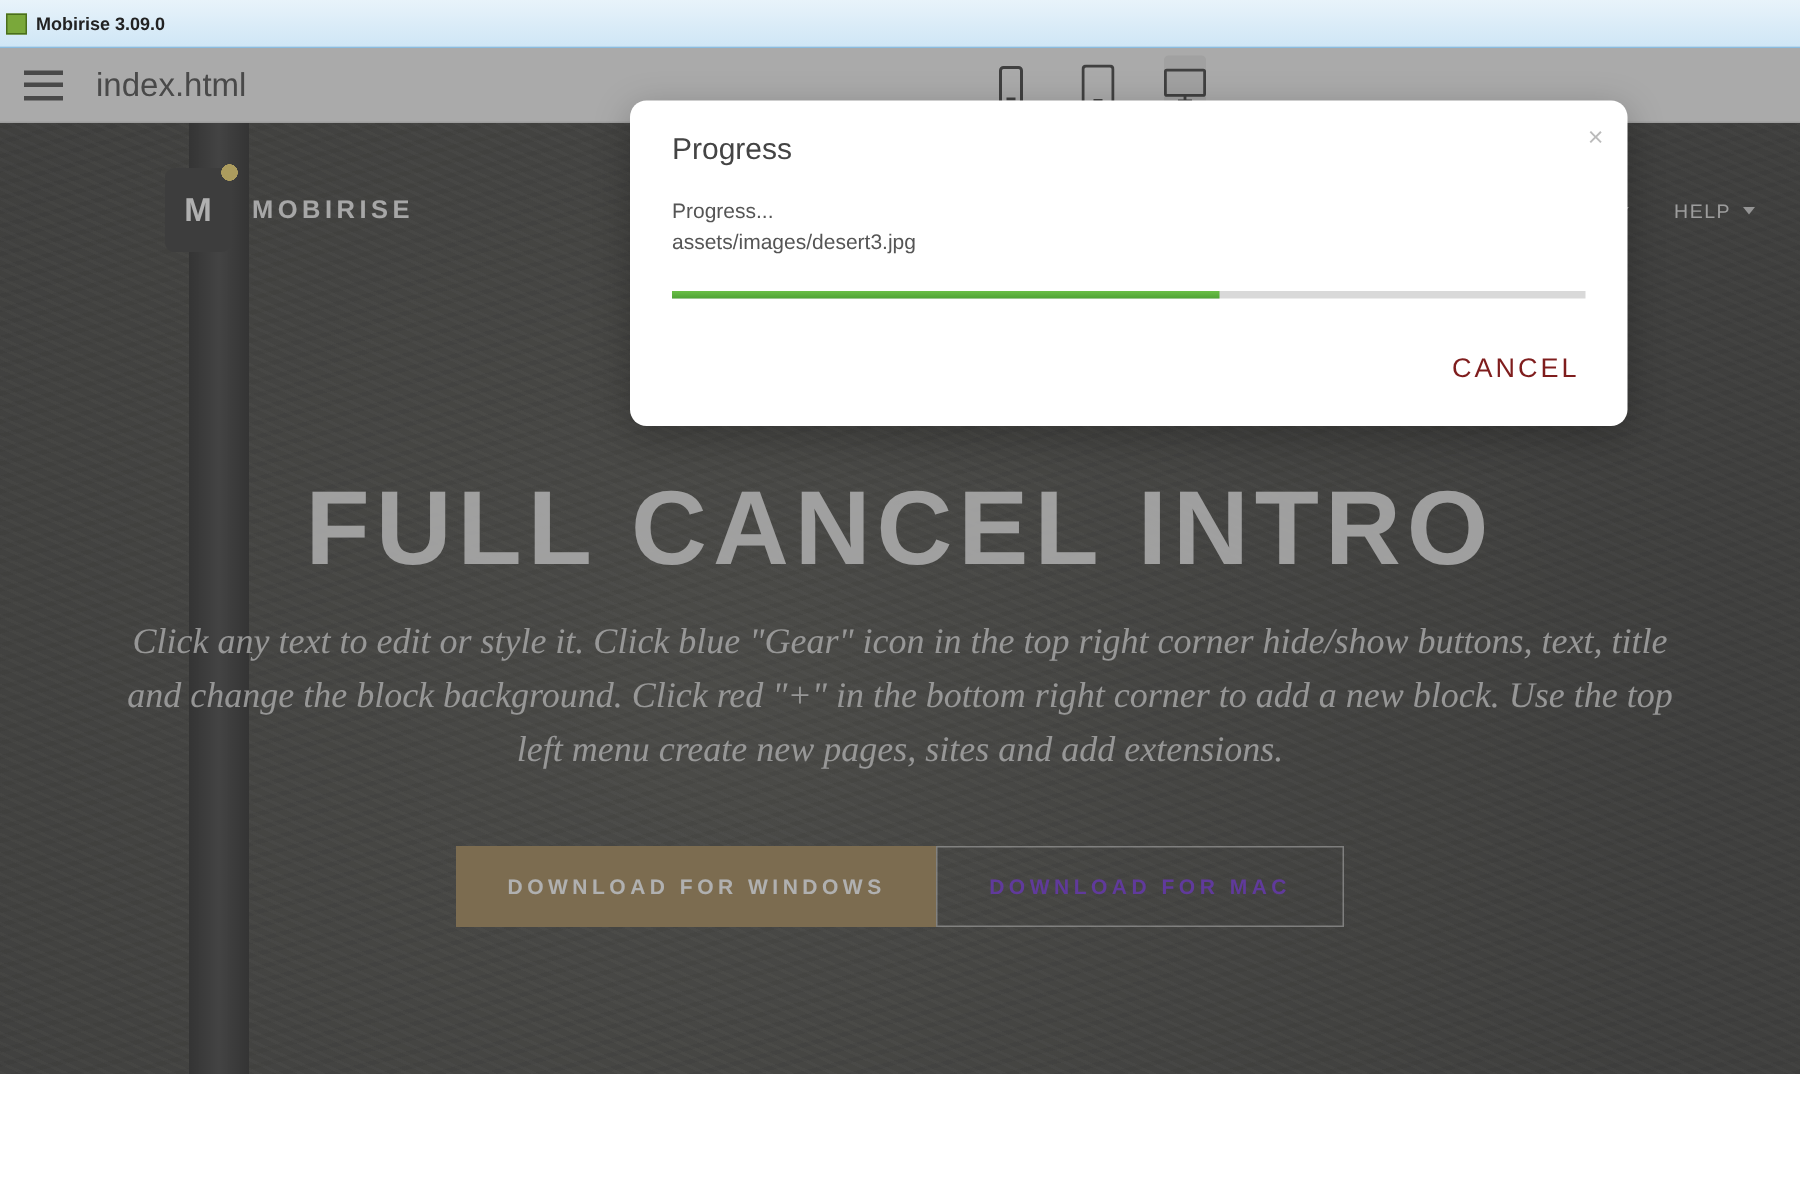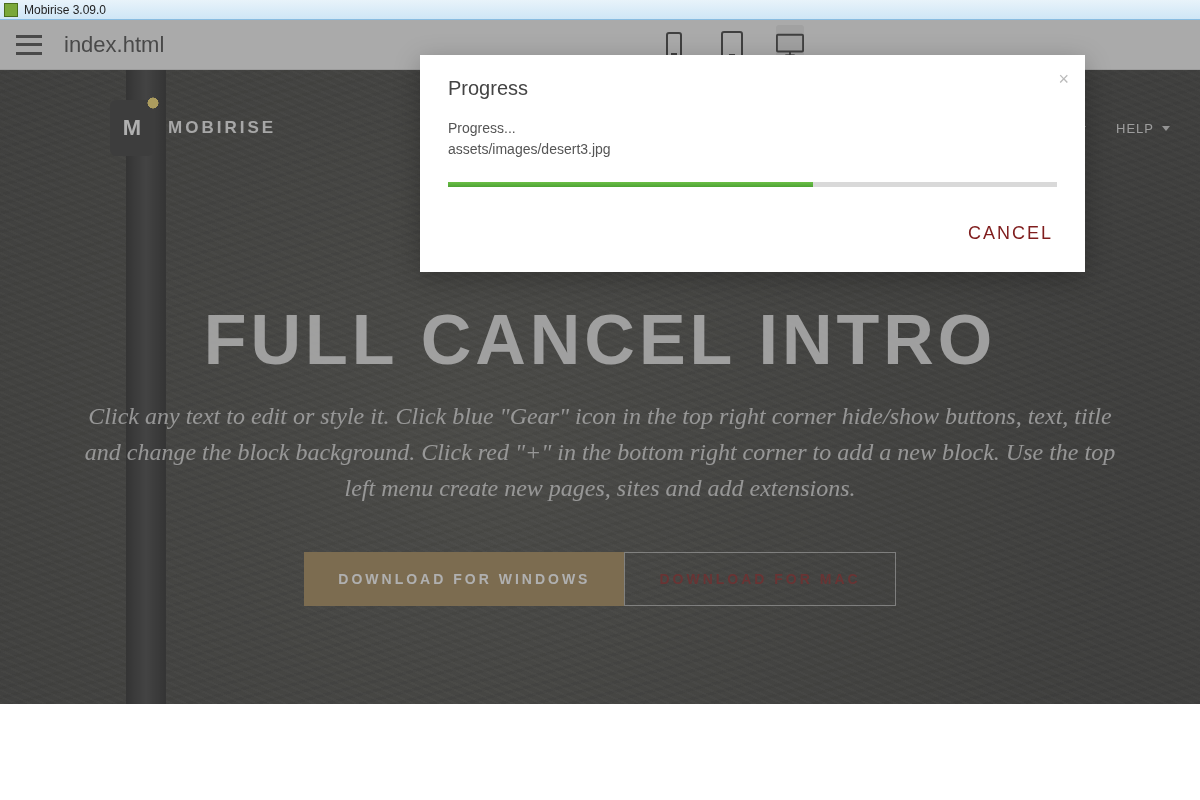--- a/index.html
+++ b/index.html
@@ -1,18 +1,18 @@
 <!DOCTYPE html>
 <html><head>
 <meta charset="utf-8">
 <style>
   * { margin:0; padding:0; box-sizing:border-box; }
   html,body { width:1200px; height:800px; font-family:Arial,Helvetica,sans-serif; overflow:hidden; background:#fff; }
   
-  .titlebar { height:20px; background:linear-gradient(#e8f3fa,#cfe6f6); border-bottom:1px solid #8abce0; display:flex; align-items:center; padding:0 4px; font-size:12px; color:#222; }
+  .titlebar { height:32px; background:linear-gradient(#e8f3fa,#cfe6f6); border-bottom:1px solid #8abce0; display:flex; align-items:center; padding:0 4px; font-size:12px; color:#222;font-weight:bold; }
   .titlebar .app-icon { width:14px; height:14px; margin-right:6px; background:#7aa83a; border:1px solid #4a6e1c; display:inline-block; }
   
   .app { position:relative; width:1200px; height:684px; }
   
   .toolbar { height:50px; background:#f5f5f5; border-bottom:1px solid #ddd; display:flex; align-items:center; padding:0 16px; position:relative; }
   .menu-icon { width:26px; height:20px; display:flex; flex-direction:column; justify-content:space-between; cursor:pointer; }
   .menu-icon span { height:3px; background:#444; display:block; }
   .page-title { font-size:22px; color:#444; margin-left:22px; }
   .device-icons { position:absolute; left:660px; top:0; height:50px; display:flex; align-items:center; gap:30px; }
   .dev { width:28px; height:40px; display:flex; align-items:center; justify-content:center; cursor:pointer; }
@@ -40,24 +40,24 @@
   .nav-right { margin-left:auto; display:flex; gap:30px; font-size:13px; letter-spacing:1px; color:#ddd; }
   .nav-right .item { display:flex; align-items:center; gap:8px; cursor:pointer; }
   .caret { width:0; height:0; border-left:4px solid transparent; border-right:4px solid transparent; border-top:5px solid #ccc; }
   
   .hero-content { position:absolute; top:230px; left:0; right:0; text-align:center; color:#e9e9e9; padding:0 30px; }
   .hero-title { font-size:70px; font-weight:800; letter-spacing:4px; color:rgba(240,240,240,0.92); white-space:nowrap;}
   .hero-sub { font-family:Georgia,'Times New Roman',serif; font-style:italic; font-size:24px; line-height:1.5; color:rgba(235,235,235,0.85); margin-top:18px; max-width:1050px; margin-left:auto; margin-right:auto; }
   .hero-buttons { margin-top:46px; display:flex; justify-content:center; }
   .btn { padding:18px 34px; font-size:14px; letter-spacing:3px; font-weight:600; cursor:pointer; }
   .btn.primary { background:#a08350; color:#fff; border:none; }
-  .btn.outline { background:transparent; color:#7f1d1d; border:1px solid rgba(255,255,255,0.55); }
+  .btn.outline { background:transparent; color:#6d28d9; border:1px solid rgba(255,255,255,0.55); }
   
   .overlay { position:absolute; inset:0; background:rgba(80,80,80,0.45); }
-  .modal { position:absolute; top:35px; left:420px; width:665px; background:#fff; box-shadow:0 6px 24px rgba(0,0,0,0.25); border-radius:0; padding:22px 28px 20px 28px; }
+  .modal { position:absolute; top:35px; left:420px; width:665px; background:#fff; box-shadow:0 6px 24px rgba(0,0,0,0.25); border-radius:11px; padding:22px 28px 20px 28px; }
   .modal-title { font-size:20px; color:#444; }
   .modal-close { position:absolute; top:14px; right:16px; color:#bbb; font-size:18px; cursor:pointer; }
   .modal-body { margin-top:18px; font-size:14px; color:#555; line-height:1.5; }
   .progress-track { margin-top:22px; height:5px; background:#d9d9d9; position:relative; }
   .progress-fill { position:absolute; top:0; left:0; bottom:0; background:linear-gradient(#6abf46,#4fa335); }
   .modal-actions { text-align:right; margin-top:28px; }
   .modal-actions .cancel { font-size:18px; letter-spacing:2px; color:#7f1d1d; cursor:pointer; background:none; border:none; padding:8px 4px;margin-left:48px; }
 </style>
 </head>
 <body>

